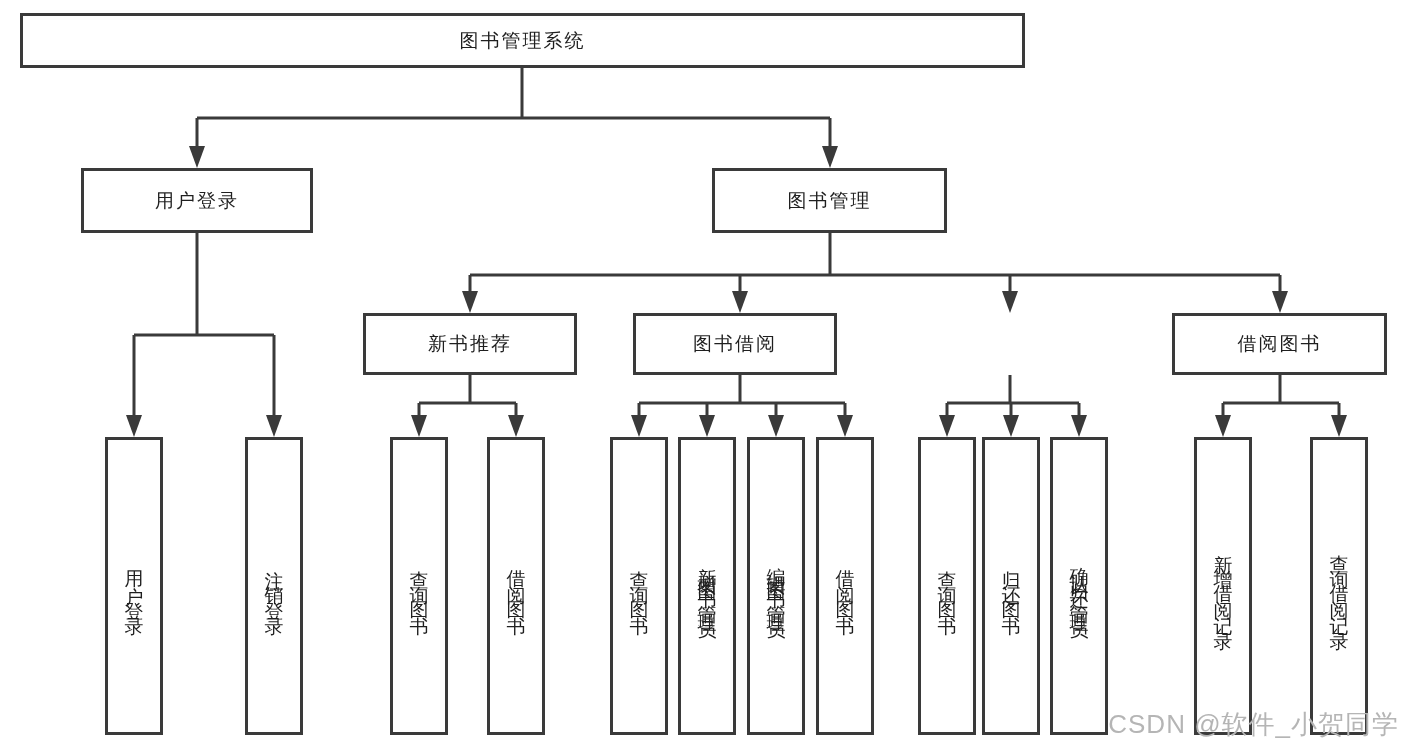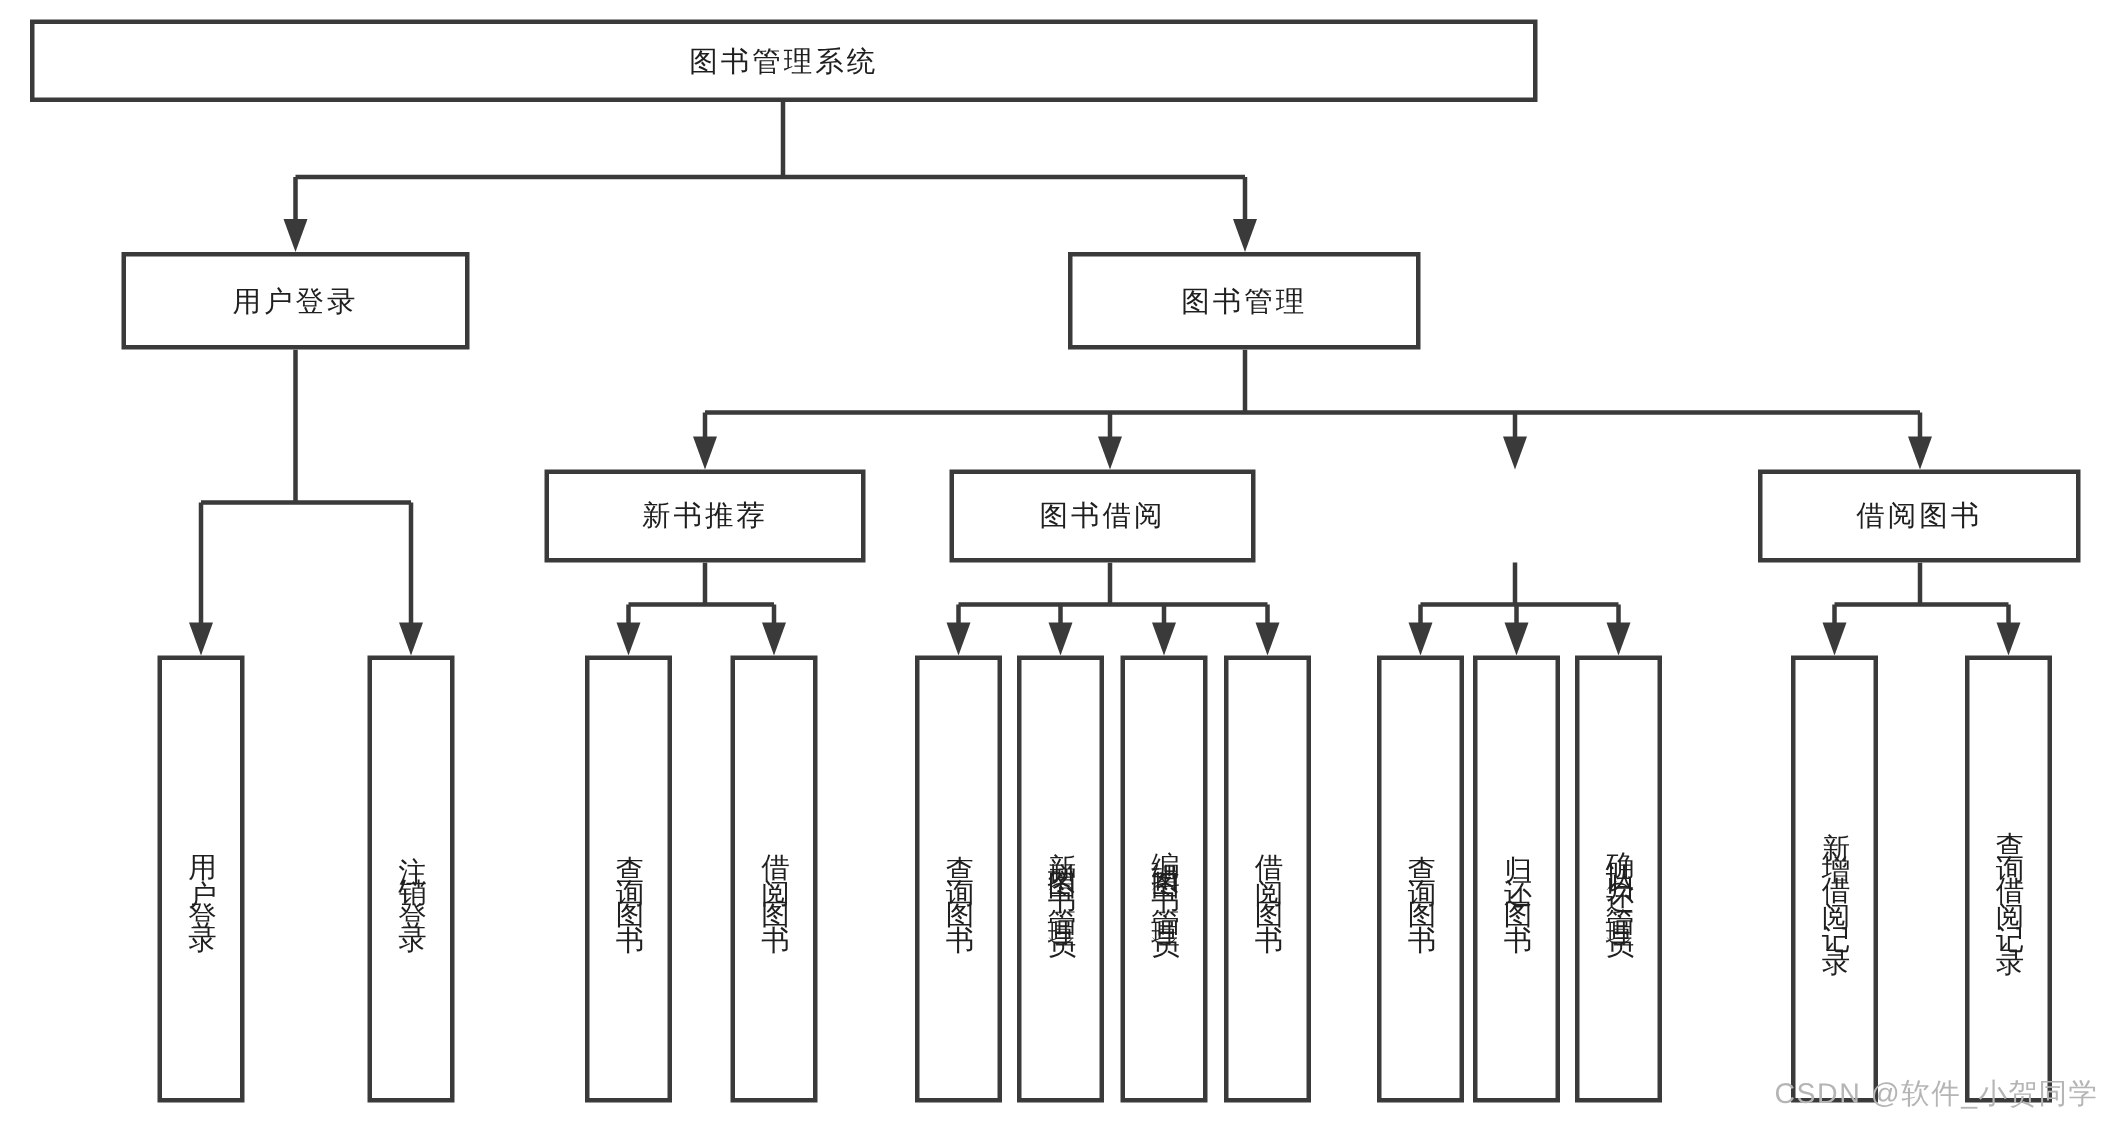--- a/index.html
+++ b/index.html
@@ -54,21 +54,21 @@
     writing-mode:vertical-rl;
     text-orientation:mixed;
     letter-spacing:0.82em;
     white-space:normal;
   }
   .v.long{letter-spacing:0.40em;}
   .watermark{
     position:absolute;
     right:6px;
     bottom:5px;
-    font-size:19px;
+    font-size:26px;
     color:var(--wm);
     letter-spacing:1px;
     pointer-events:none;
   }
 </style>
 </head>
 <body>
 
 <div class="stage">
 

